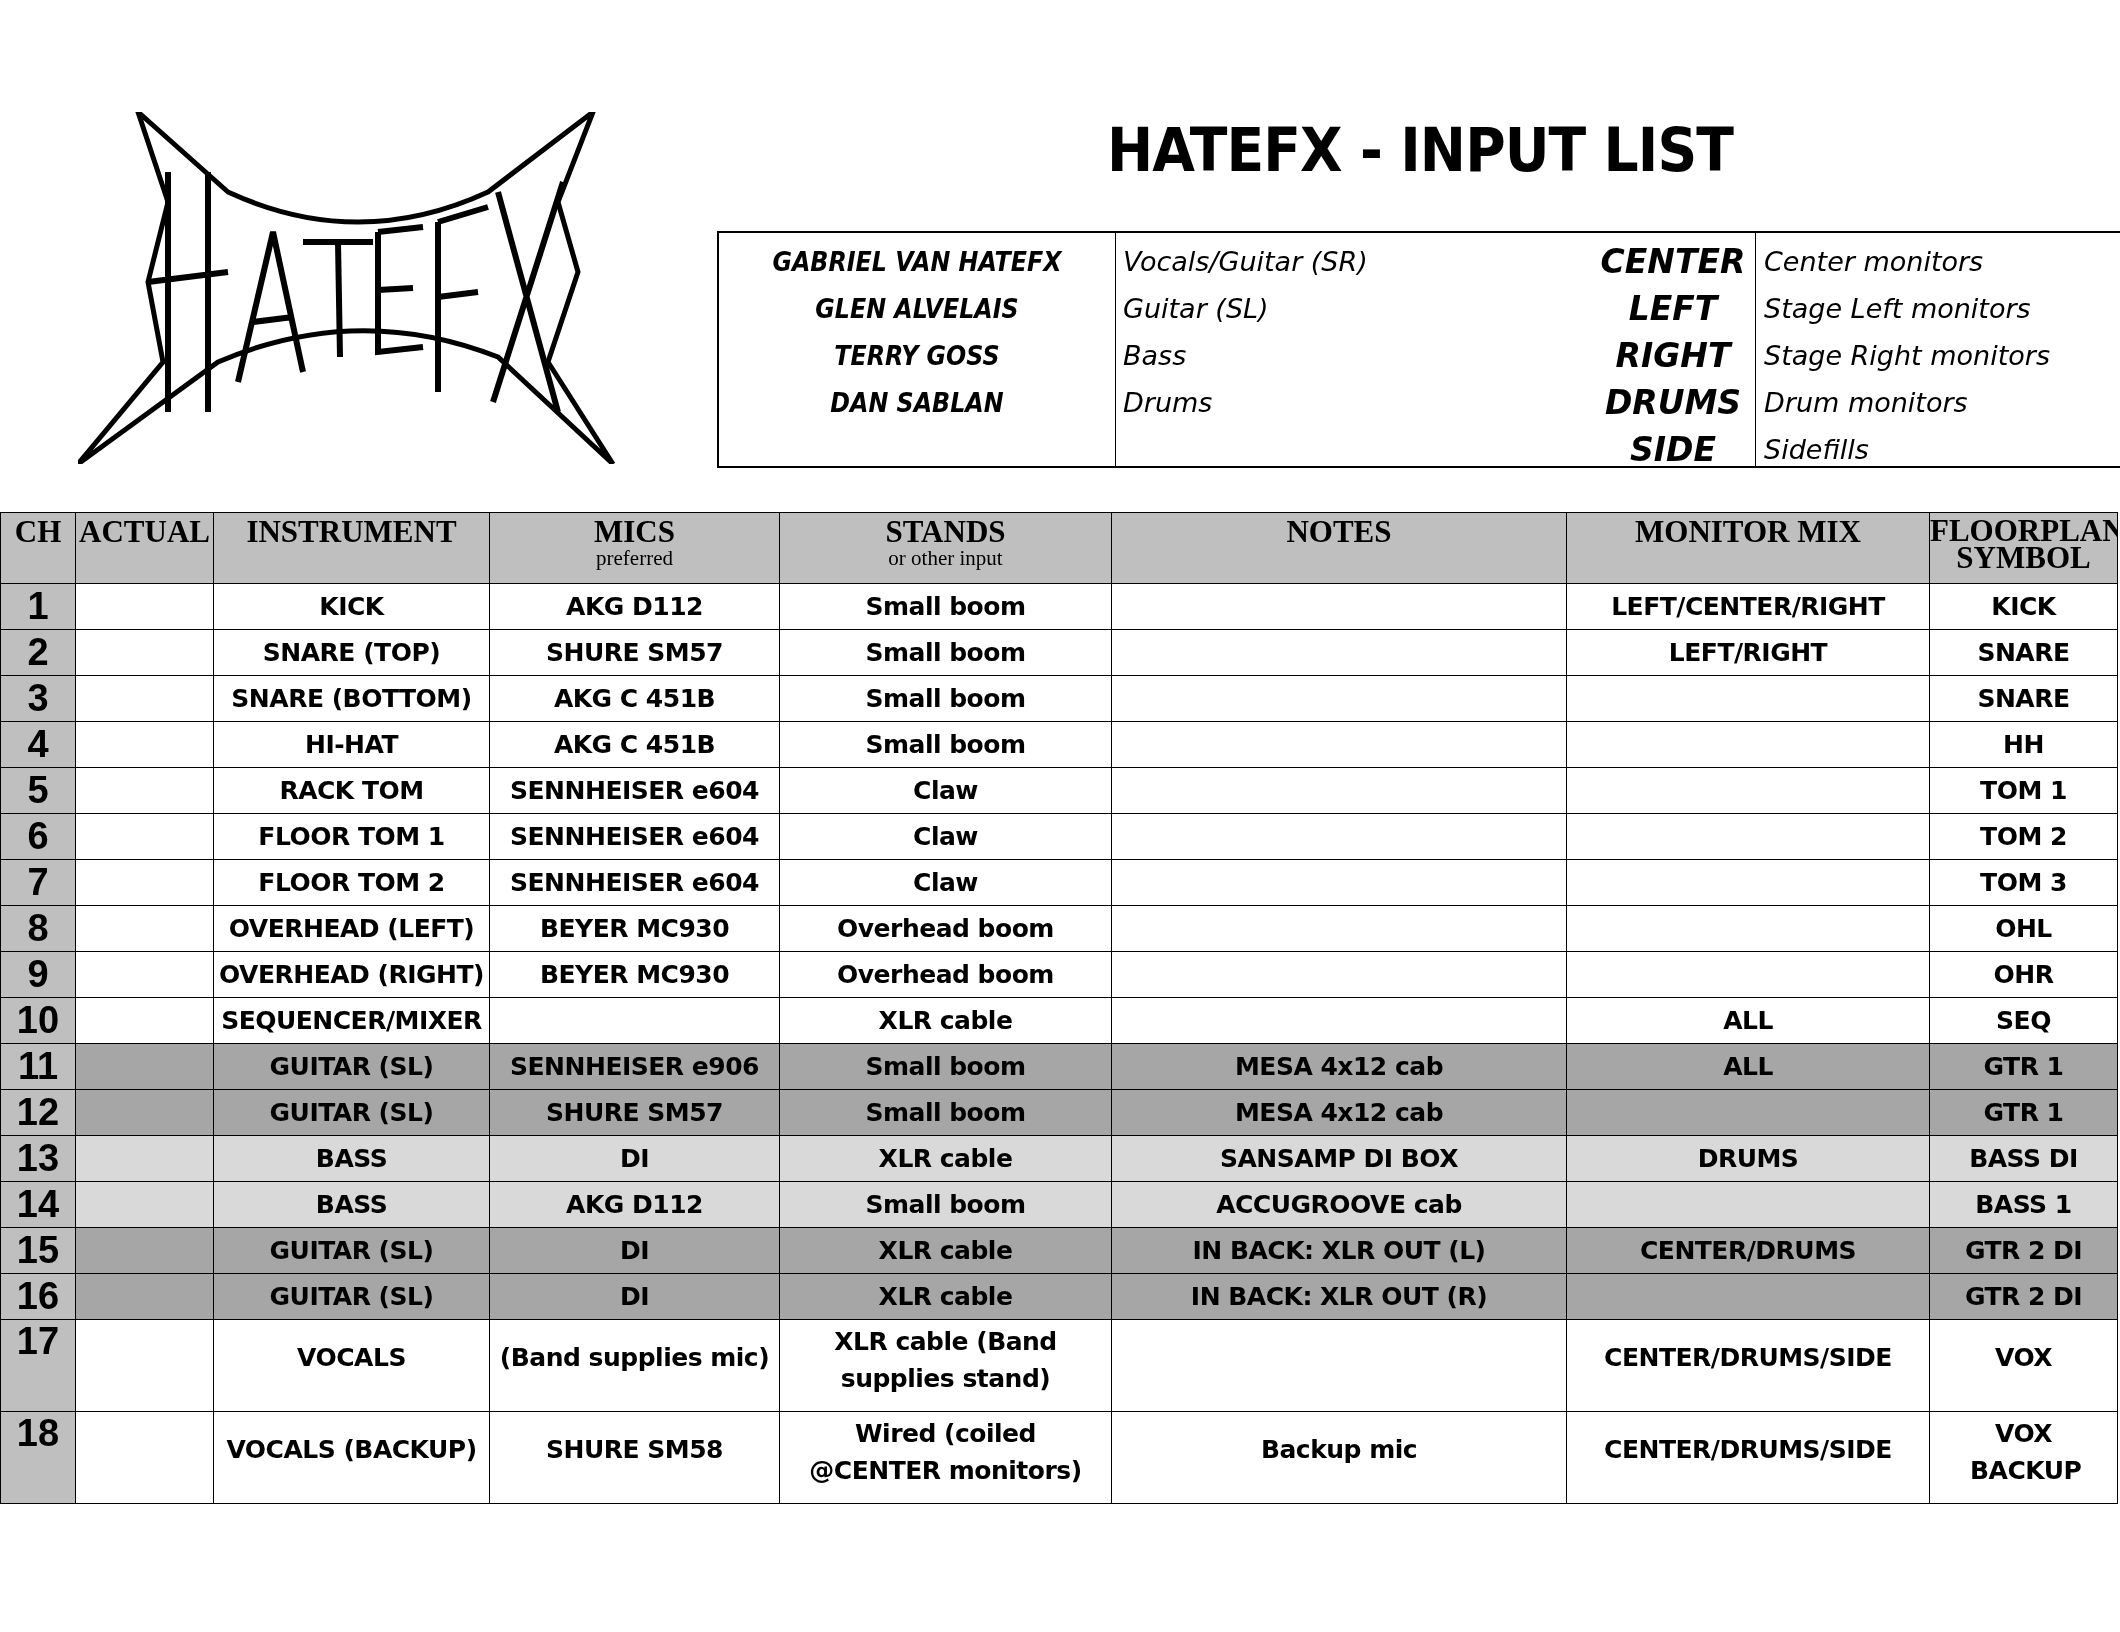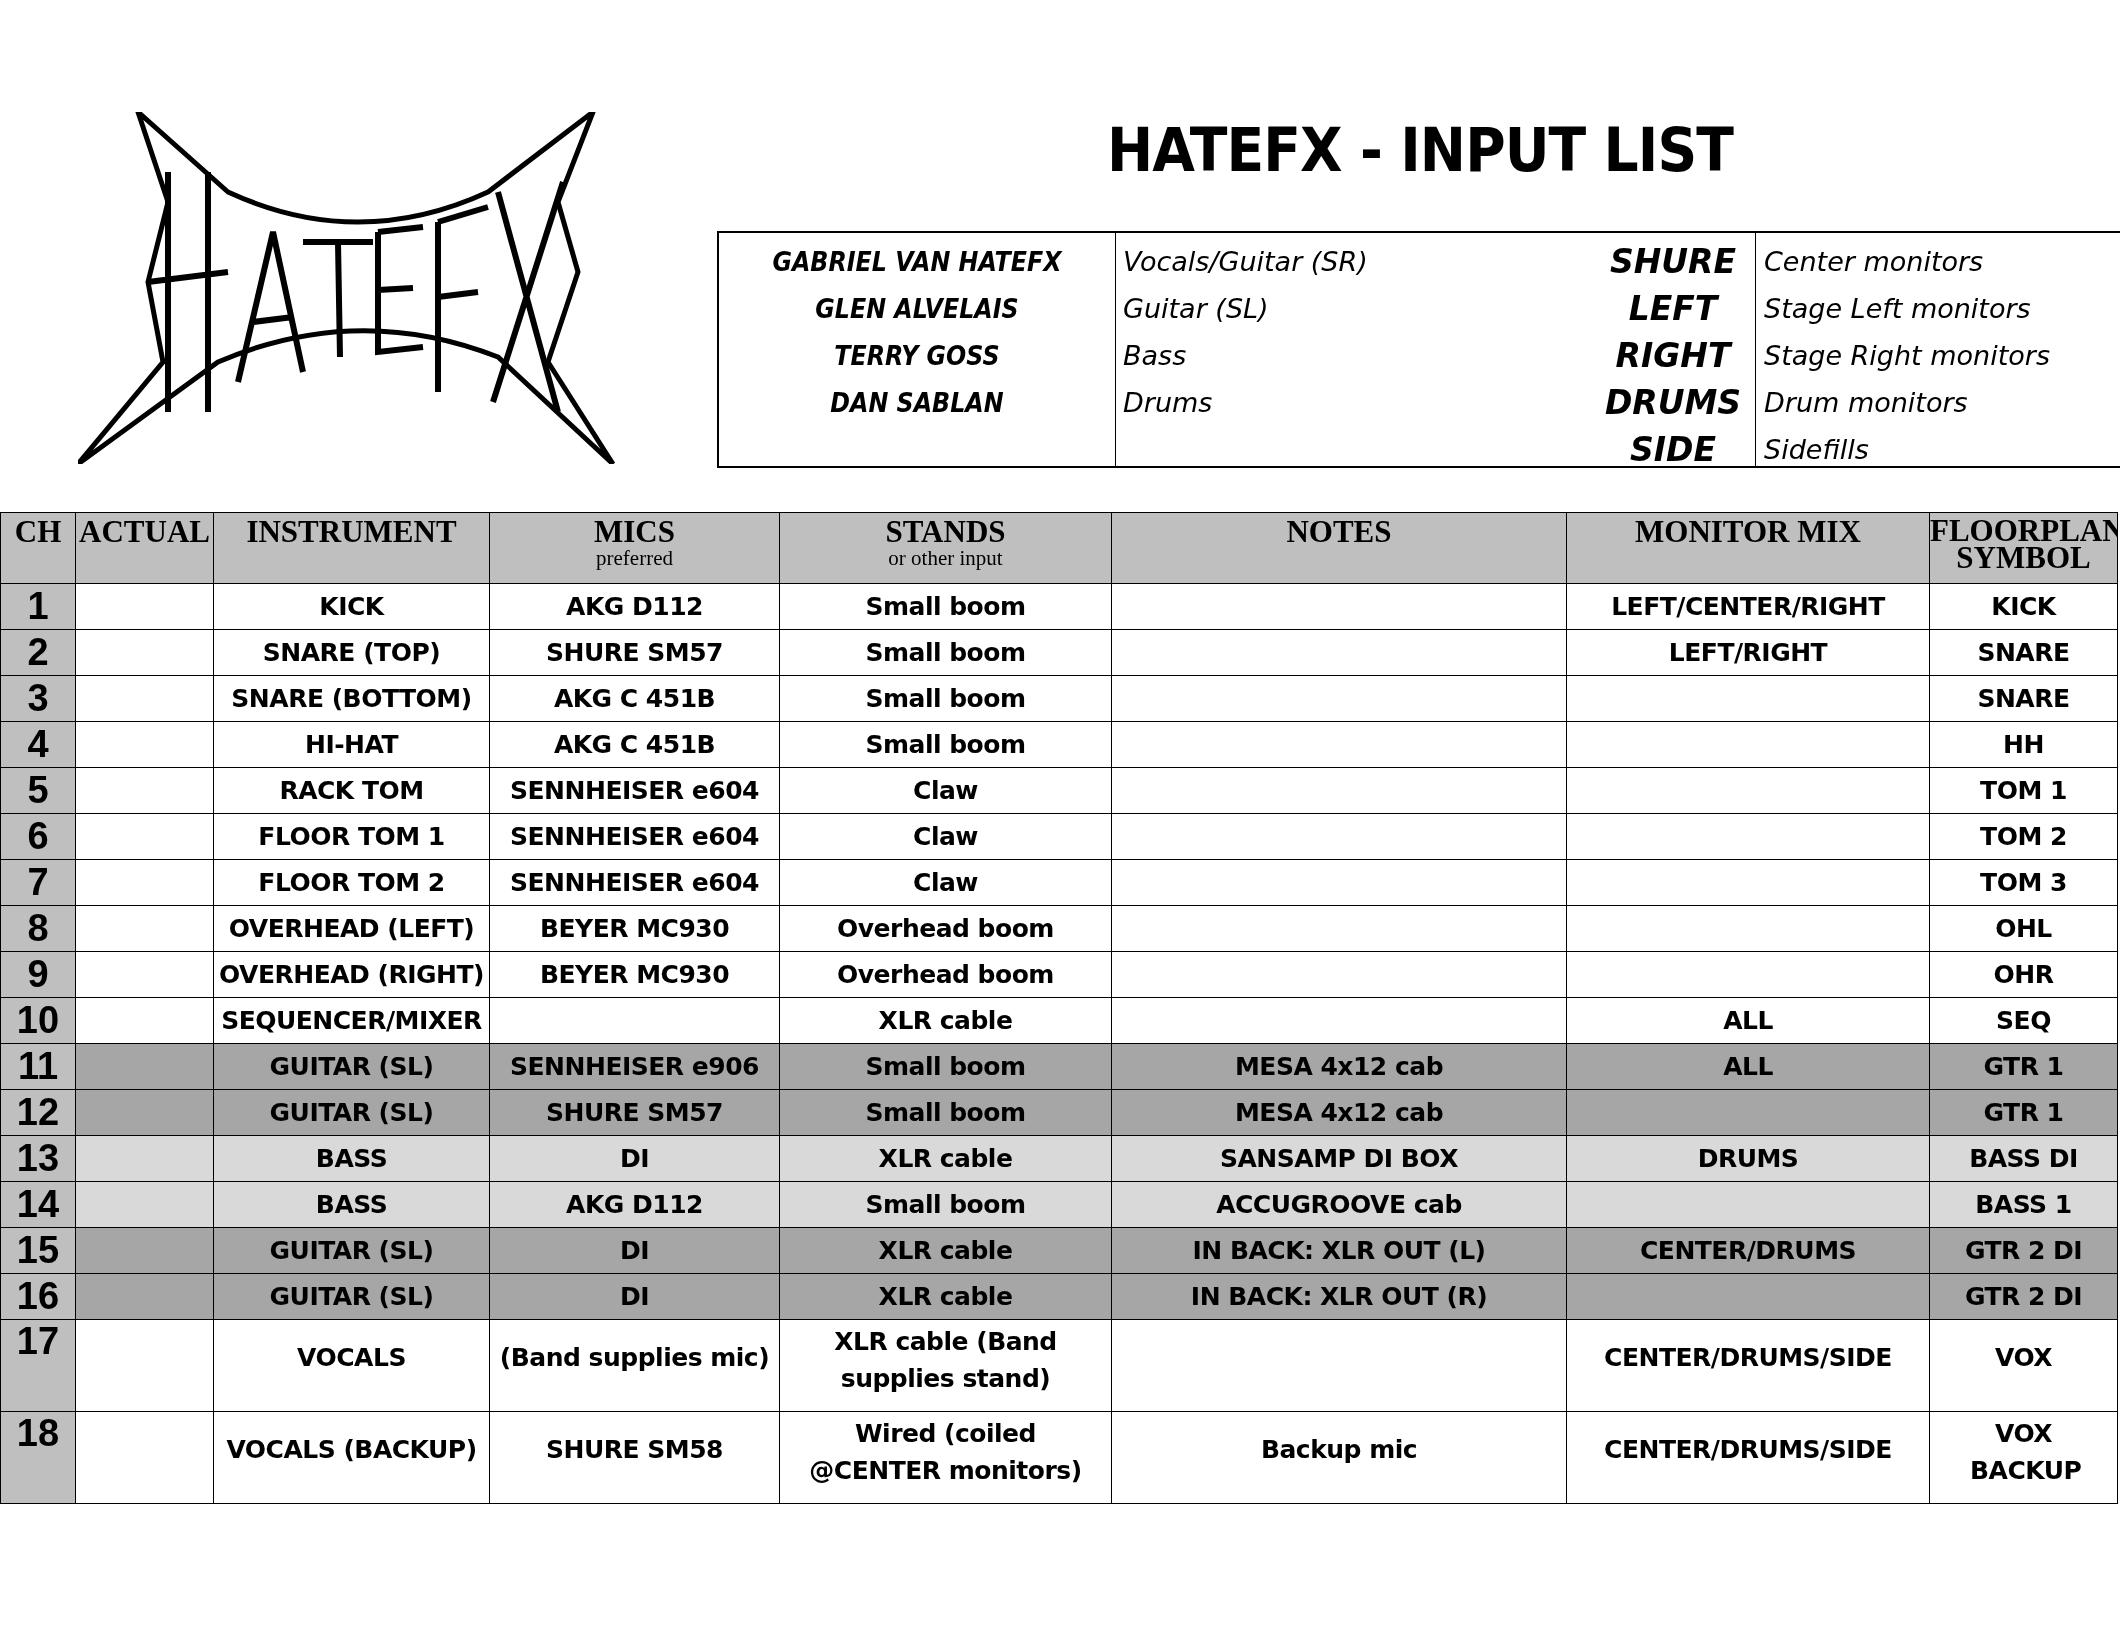--- a/index.html
+++ b/index.html
@@ -67,21 +67,21 @@
       <div class="line">GABRIEL VAN HATEFX</div>
       <div class="line">GLEN ALVELAIS</div>
       <div class="line">TERRY GOSS</div>
       <div class="line">DAN SABLAN</div>
     </div>
   </div>
   <div class="col c2">
     <div class="lines">
       <div class="line">
           <span class="role">Vocals/Guitar (SR)</span>
-          <span class="key">SHURE</span>
+          <span class="key">CENTER</span>
         </div>
       <div class="line">
           <span class="role">Guitar (SL)</span>
           <span class="key">LEFT</span>
         </div>
       <div class="line">
           <span class="role">Bass</span>
           <span class="key">RIGHT</span>
         </div>
       <div class="line">

